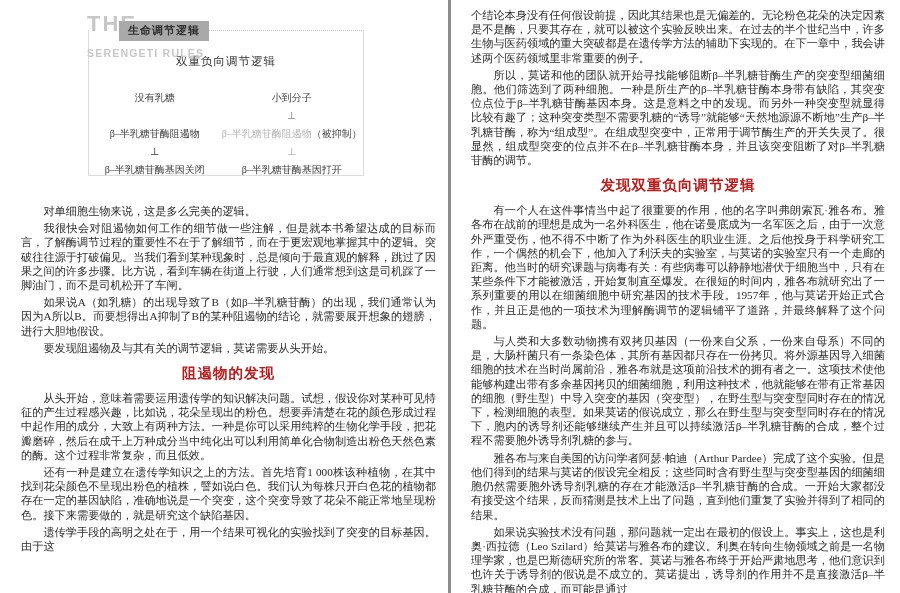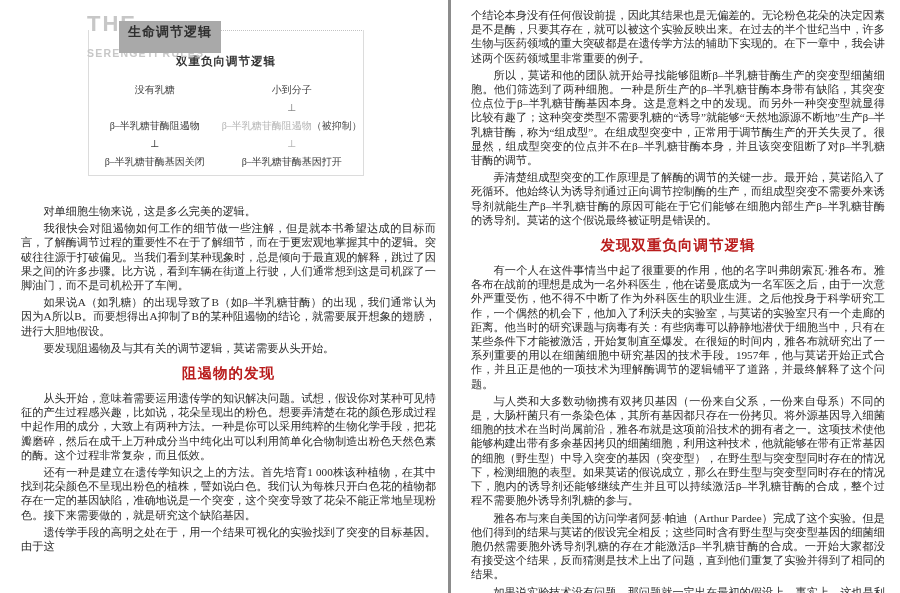--- a/index.html
+++ b/index.html
@@ -12,30 +12,30 @@
   .page-divider{width:3px;height:593px;background:#8c8c8c;flex:0 0 3px;}
 
   
   .brand{position:absolute;left:87px;top:14px;color:#c7c7c7;z-index:2;}
   .brand-the{font-family:"Liberation Sans","DejaVu Sans",sans-serif;font-weight:bold;
              font-size:22px;letter-spacing:2px;line-height:20px;}
   .brand-sub{font-family:"Liberation Sans","DejaVu Sans",sans-serif;font-weight:bold;
              font-size:10.5px;letter-spacing:1.2px;margin-top:13px;white-space:nowrap;}
   .chapter-tab{position:absolute;left:119px;top:21px;background:#a9a9a9;color:#2e2e2e;
              font-family:"Liberation Sans","DejaVu Sans",sans-serif;
-             font-size:13px;font-weight:bold;padding:2px 9px 12px;letter-spacing:1px;z-index:3;}
+             font-size:11px;font-weight:bold;padding:2px 9px 3px;letter-spacing:1px;z-index:3;}
   .tab-rule{position:absolute;left:189px;top:30px;width:175px;border-top:1px dotted #c3c3c3;z-index:1;}
 
   
   .diagram{position:absolute;left:88px;top:30px;width:276px;height:146px;
            border:1px solid #dcdcdc;border-top:none;box-sizing:border-box;z-index:1;}
-  .diagram-title{text-align:center;font-weight:bold;font-size:11.5px;color:#333;
+  .diagram-title{text-align:center;font-weight:normal;font-size:11.5px;color:#333;
                  margin-top:24px;letter-spacing:1px;}
   .diagram-grid{display:grid;grid-template-columns:48% 52%;row-gap:5px;
-                margin-top:14px;text-align:center;font-size:10px;color:#3d3d3d;line-height:13px;}
+                margin-top:22px;text-align:center;font-size:10px;color:#3d3d3d;line-height:13px;}
   .muted{color:#b5b5b5;}
   .semi{color:#8a8a8a;}
   .cellnote{color:#4a4a4a;}
 
   
   .text-block{position:absolute;box-sizing:border-box;}
   .text-left{left:21px;top:204px;width:415px;}
   .text-right{left:20px;top:8px;width:414px;}
   .text-block p{margin:0 0 3px 0;font-size:11.2px;line-height:14.2px;
                 text-align:justify;text-indent:2em;}
@@ -89,21 +89,20 @@
       <p>遗传学手段的高明之处在于，用一个结果可视化的实验找到了突变的目标基因。由于这</p>
     </div>
   </div>
 
   <div class="page-divider"></div>
 
   <div class="page page-right">
     <div class="text-block text-right">
       <p class="cont">个结论本身没有任何假设前提，因此其结果也是无偏差的。无论粉色花朵的决定因素是不是酶，只要其存在，就可以被这个实验反映出来。在过去的半个世纪当中，许多生物与医药领域的重大突破都是在遗传学方法的辅助下实现的。在下一章中，我会讲述两个医药领域里非常重要的例子。</p>
       <p>所以，莫诺和他的团队就开始寻找能够阻断β–半乳糖苷酶生产的突变型细菌细胞。他们筛选到了两种细胞。一种是所生产的β–半乳糖苷酶本身带有缺陷，其突变位点位于β–半乳糖苷酶基因本身。这是意料之中的发现。而另外一种突变型就显得比较有趣了；这种突变类型不需要乳糖的“诱导”就能够“天然地源源不断地”生产β–半乳糖苷酶，称为“组成型”。在组成型突变中，正常用于调节酶生产的开关失灵了。很显然，组成型突变的位点并不在β–半乳糖苷酶本身，并且该突变阻断了对β–半乳糖苷酶的调节。</p>
-      <p>弄清楚组成型突变的工作原理是了解酶的调节的关键一步。最开始，莫诺陷入了死循环。他始终认为诱导剂通过正向调节控制酶的生产，而组成型突变不需要外来诱导剂就能生产β–半乳糖苷酶的原因可能在于它们能够在细胞内部生产β–半乳糖苷酶的诱导剂。莫诺的这个假说最终被证明是错误的。</p>
       <h2 class="section">发现双重负向调节逻辑</h2>
       <p>有一个人在这件事情当中起了很重要的作用，他的名字叫弗朗索瓦·雅各布。雅各布在战前的理想是成为一名外科医生，他在诺曼底成为一名军医之后，由于一次意外严重受伤，他不得不中断了作为外科医生的职业生涯。之后他投身于科学研究工作，一个偶然的机会下，他加入了利沃夫的实验室，与莫诺的实验室只有一个走廊的距离。他当时的研究课题与病毒有关：有些病毒可以静静地潜伏于细胞当中，只有在某些条件下才能被激活，开始复制直至爆发。在很短的时间内，雅各布就研究出了一系列重要的用以在细菌细胞中研究基因的技术手段。1957年，他与莫诺开始正式合作，并且正是他的一项技术为理解酶调节的逻辑铺平了道路，并最终解释了这个问题。</p>
       <p>与人类和大多数动物携有双拷贝基因（一份来自父系，一份来自母系）不同的是，大肠杆菌只有一条染色体，其所有基因都只存在一份拷贝。将外源基因导入细菌细胞的技术在当时尚属前沿，雅各布就是这项前沿技术的拥有者之一。这项技术使他能够构建出带有多余基因拷贝的细菌细胞，利用这种技术，他就能够在带有正常基因的细胞（野生型）中导入突变的基因（突变型），在野生型与突变型同时存在的情况下，检测细胞的表型。如果莫诺的假说成立，那么在野生型与突变型同时存在的情况下，胞内的诱导剂还能够继续产生并且可以持续激活β–半乳糖苷酶的合成，整个过程不需要胞外诱导剂乳糖的参与。</p>
       <p>雅各布与来自美国的访问学者阿瑟·帕迪（Arthur Pardee）完成了这个实验。但是他们得到的结果与莫诺的假设完全相反；这些同时含有野生型与突变型基因的细菌细胞仍然需要胞外诱导剂乳糖的存在才能激活β–半乳糖苷酶的合成。一开始大家都没有接受这个结果，反而猜测是技术上出了问题，直到他们重复了实验并得到了相同的结果。</p>
       <p>如果说实验技术没有问题，那问题就一定出在最初的假设上。事实上，这也是利奥·西拉德（Leo Szilard）给莫诺与雅各布的建议。利奥在转向生物领域之前是一名物理学家，也是巴斯德研究所的常客。莫诺与雅各布终于开始严肃地思考，他们意识到也许关于诱导剂的假说是不成立的。莫诺提出，诱导剂的作用并不是直接激活β–半乳糖苷酶的合成，而可能是通过</p>
     </div>
   </div>
 
 </div>
 

